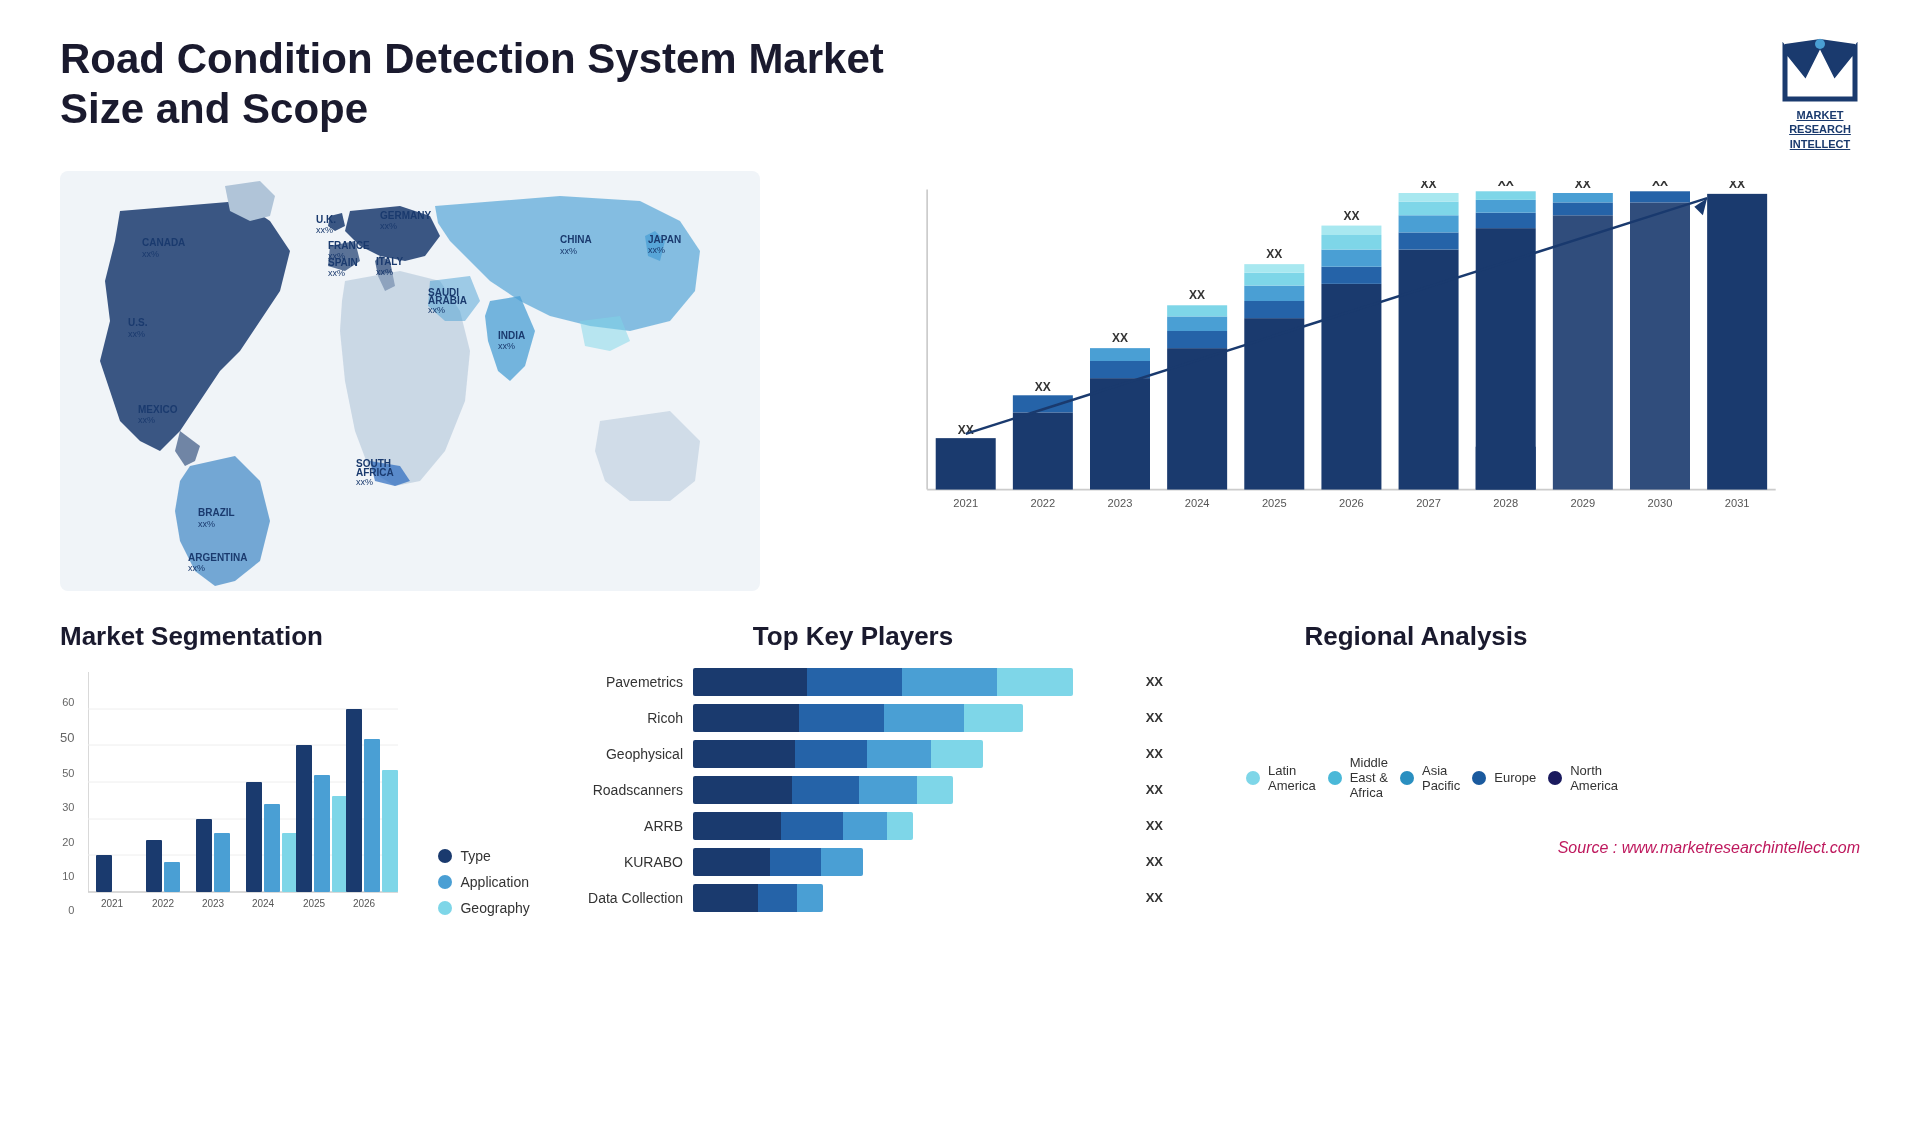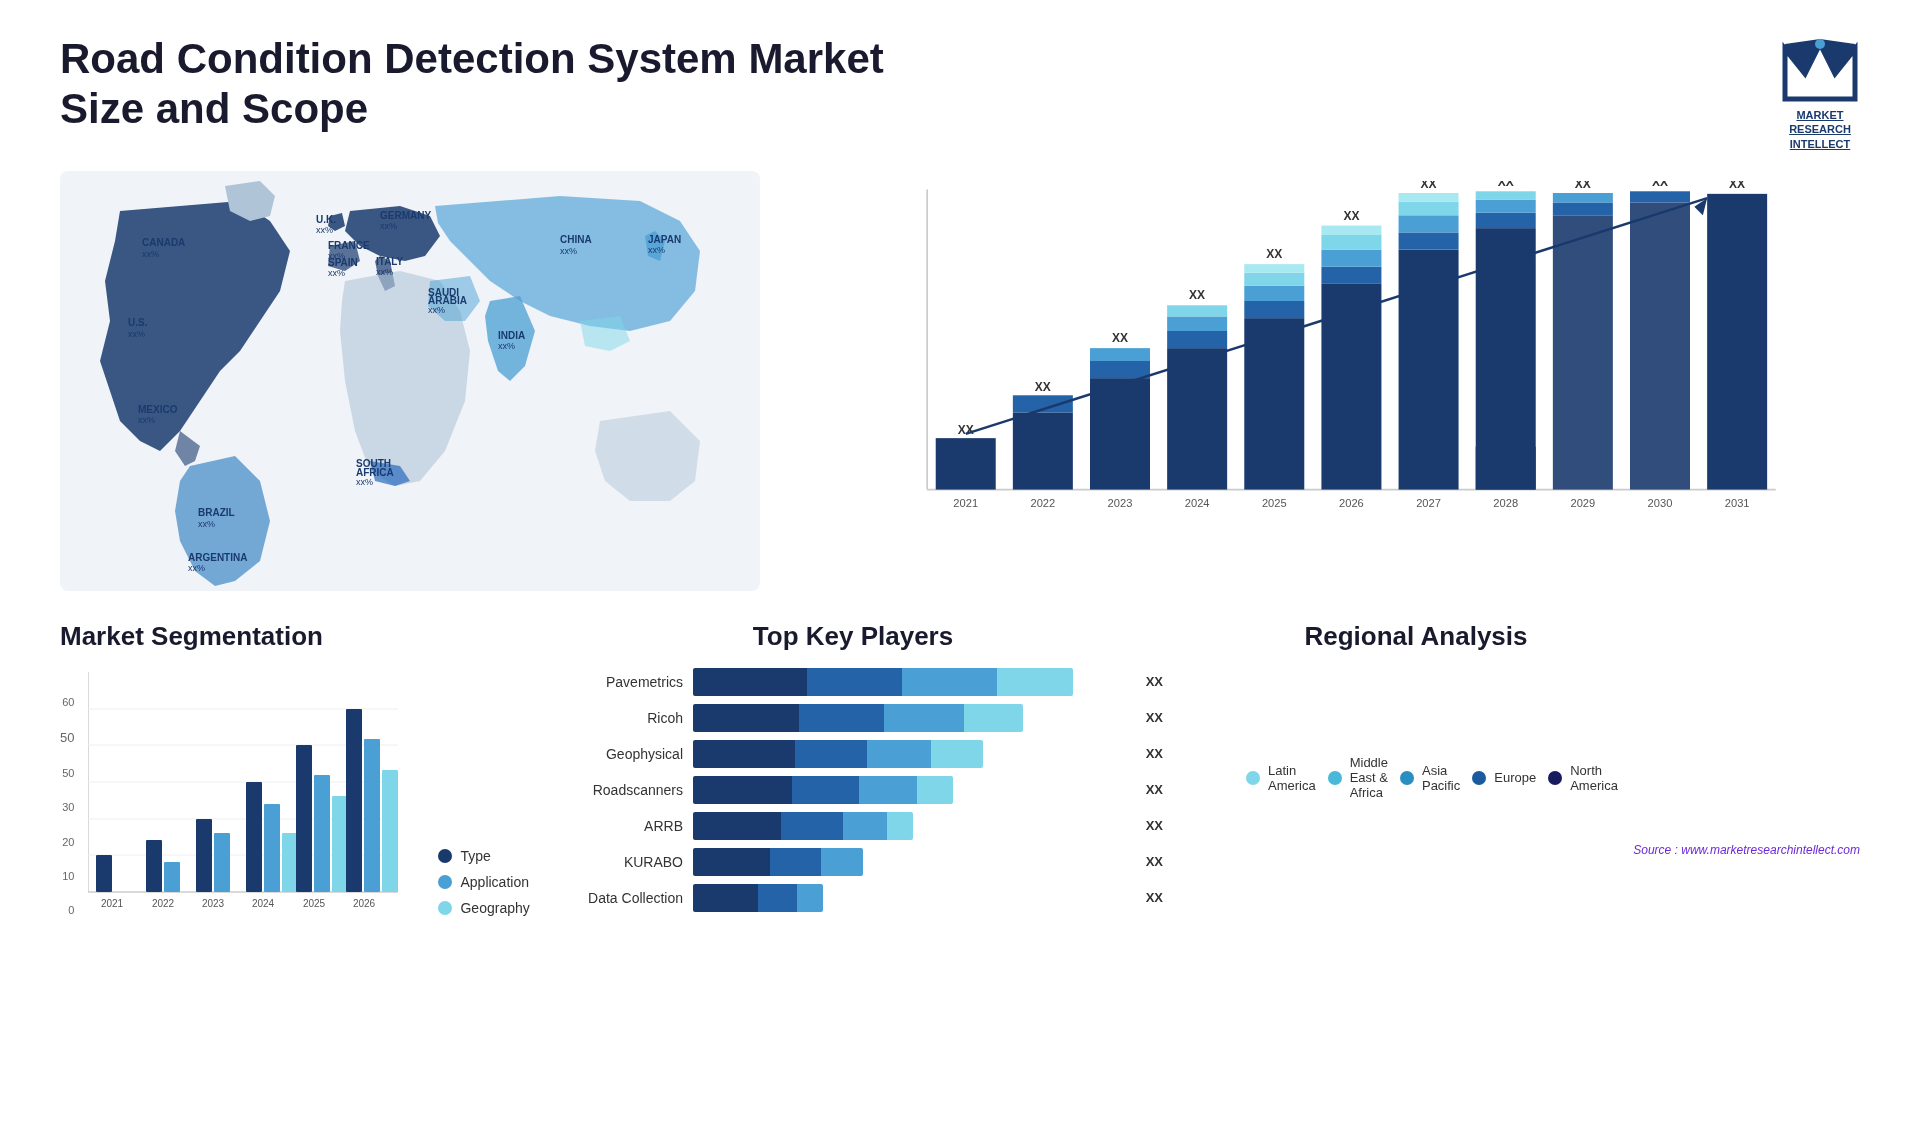--- a/index.html
+++ b/index.html
@@ -218,22 +218,22 @@
       width: 14px;
       height: 14px;
       border-radius: 50%;
       flex-shrink: 0;
     }
 
     .source-text {
       position: absolute;
       bottom: 12px;
       right: 60px;
-      font-size: 12px;
-      color: #6d28d9;
+      font-size: 16px;
+      color: #be185d;
       font-style: italic;
       text-align: center;
     }
 
     
     .map-label {
       font-size: 10px;
       font-weight: 700;
       fill: #1a3a6e;
     }

